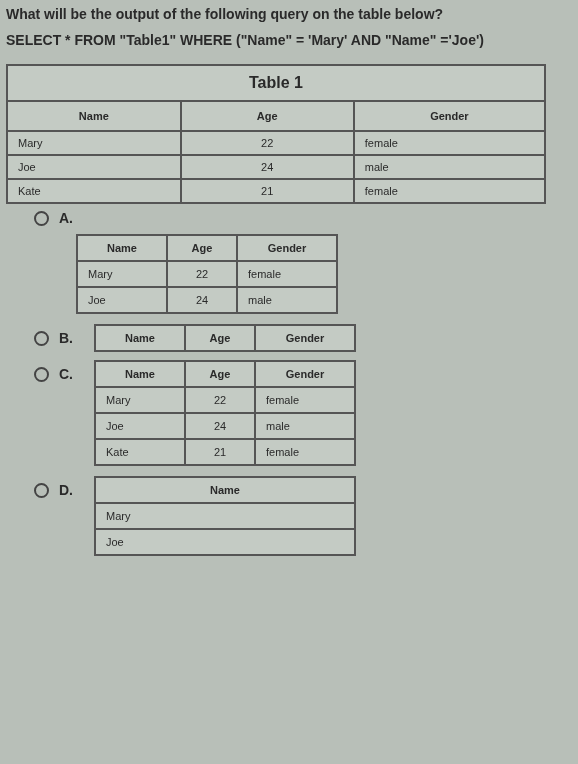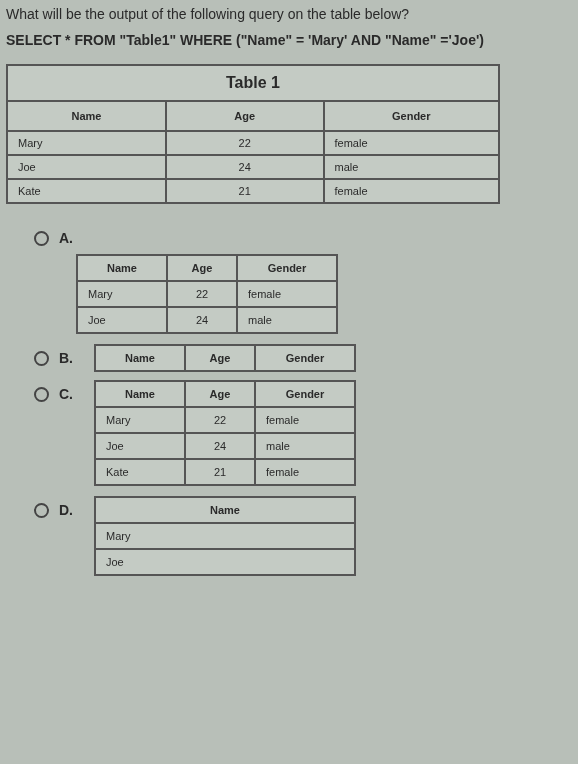--- a/index.html
+++ b/index.html
@@ -8,40 +8,39 @@
       height: 764px;
       background: #b8bfb8;
       font-family: Arial, sans-serif;
       color: #2a2a2a;
       padding: 6px;
       font-size: 14px;
     }
     .question-text {
       font-size: 14px;
       margin-bottom: 10px;
-      font-weight: 400;
+      font-weight: 700;
     }
     .sql-text {
       font-size: 14px;
       font-weight: bold;
       margin-bottom: 16px;
     }
     table {
       border-collapse: collapse;
       background: #c4cbc4;
     }
     td, th {
       border: 2px solid #555;
       padding: 5px 10px;
       text-align: left;
       font-size: 11px;
     }
     .main-table {
-      width: 494px;
-      margin-bottom: 20px;
+      width: 540px;
     }
     .main-table .title-cell {
       text-align: center;
       font-weight: bold;
       font-size: 16px;
       padding: 8px;
     }
     .main-table .header-cell {
       text-align: center;
       font-weight: bold;

